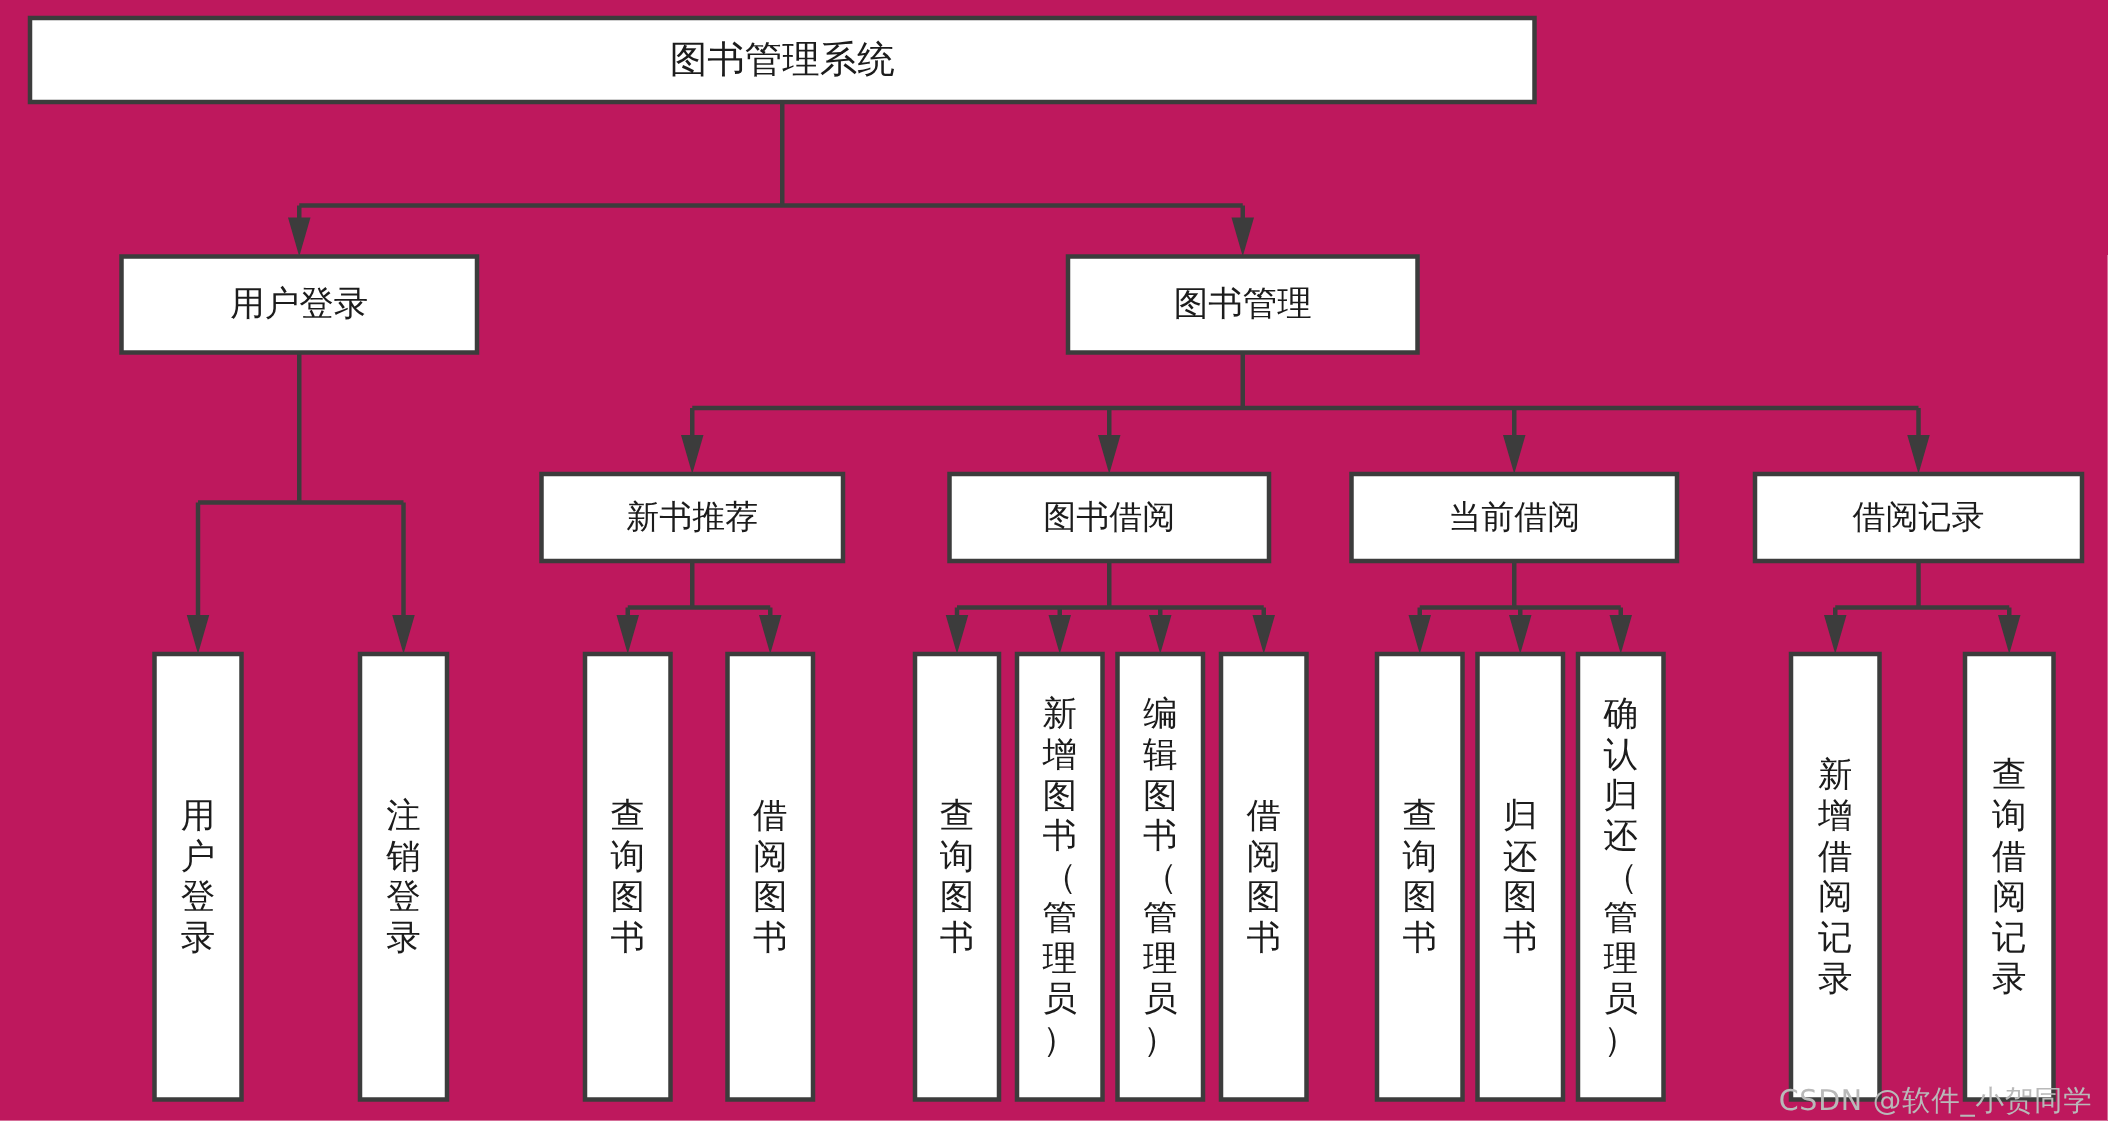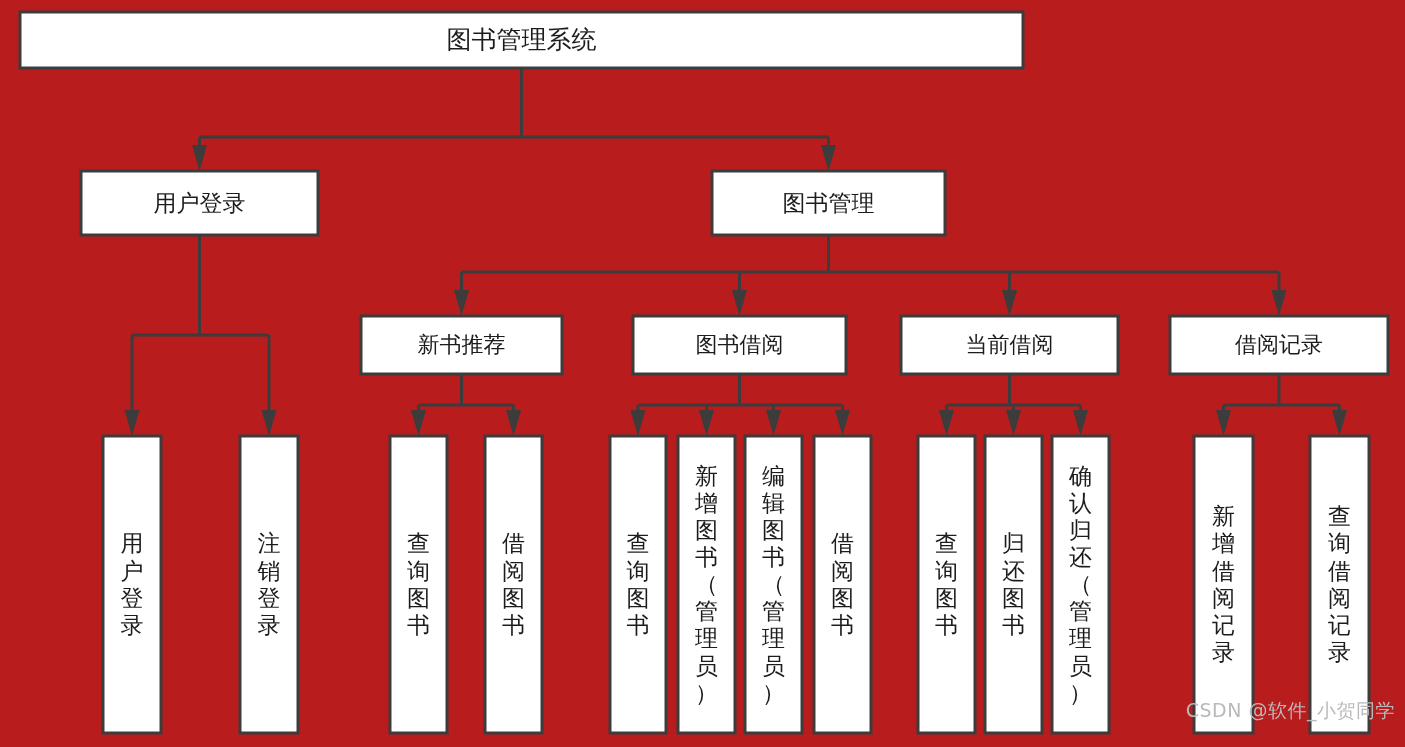--- a/index.html
+++ b/index.html
@@ -10,21 +10,21 @@
   body {
     width: 1405px;
     height: 747px;
     font-family: "DejaVu Sans", "Liberation Sans", sans-serif;
     overflow: hidden;
   }
   #diagram-root {
     position: relative;
     width: 1405px;
     height: 747px;
-    background: #b91c1c;
+    background: #be185d;
   }
   svg#tree-svg {
     position: absolute;
     left: 0;
     top: 0;
     width: 1405px;
     height: 747px;
     display: block;
   }
   .node-box {
@@ -49,21 +49,21 @@
     dominant-baseline: middle;
   }
   .node-label-v {
     font-family: "DejaVu Sans", "Liberation Sans", sans-serif;
     fill: #1c1c1c;
     text-anchor: middle;
   }
   .watermark-text {
     position: absolute;
     right: 10px;
-    bottom: 23px;
+    bottom: 0;
     font-family: "DejaVu Sans", "Liberation Sans", sans-serif;
     font-size: 19px;
     color: #b9b9b9;
     letter-spacing: 0.5px;
     white-space: nowrap;
     user-select: none;
   }
 </style>
 </head>
 <body>

